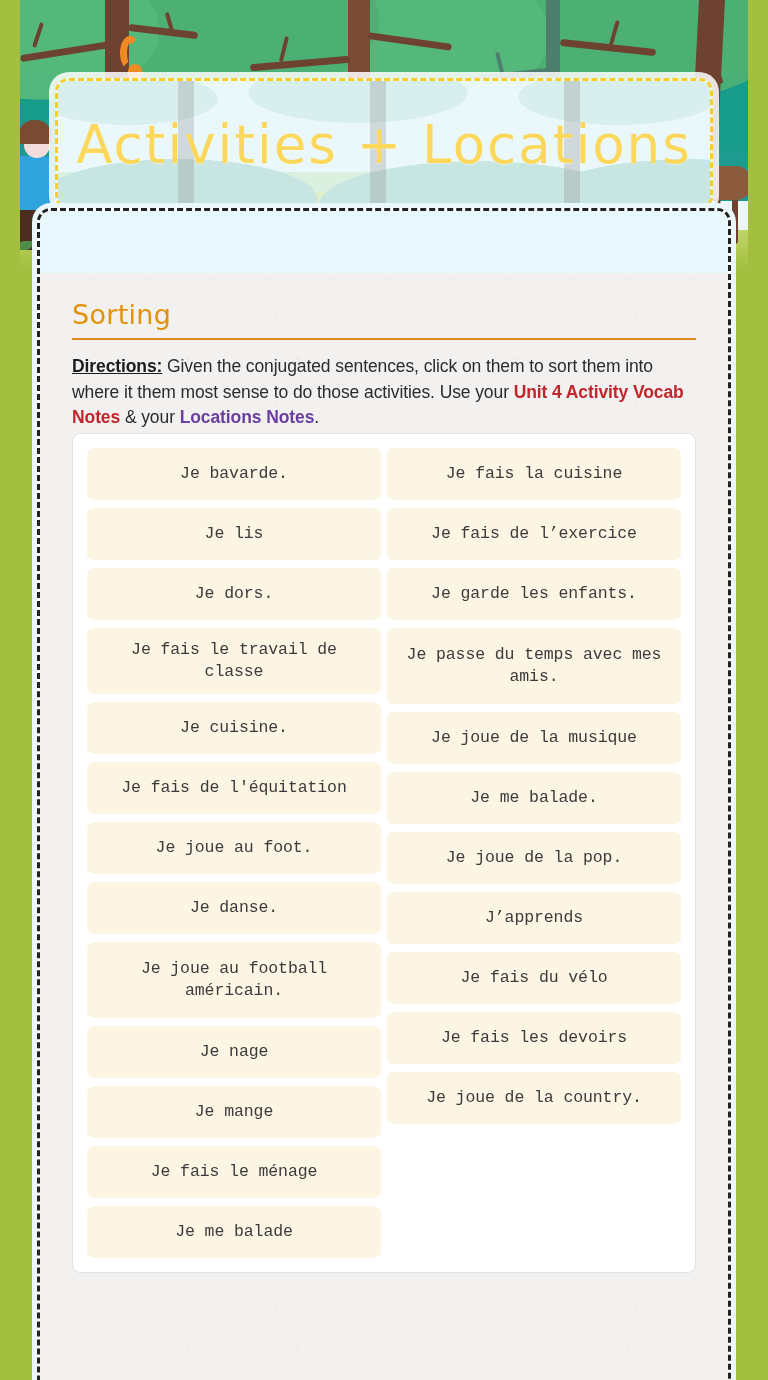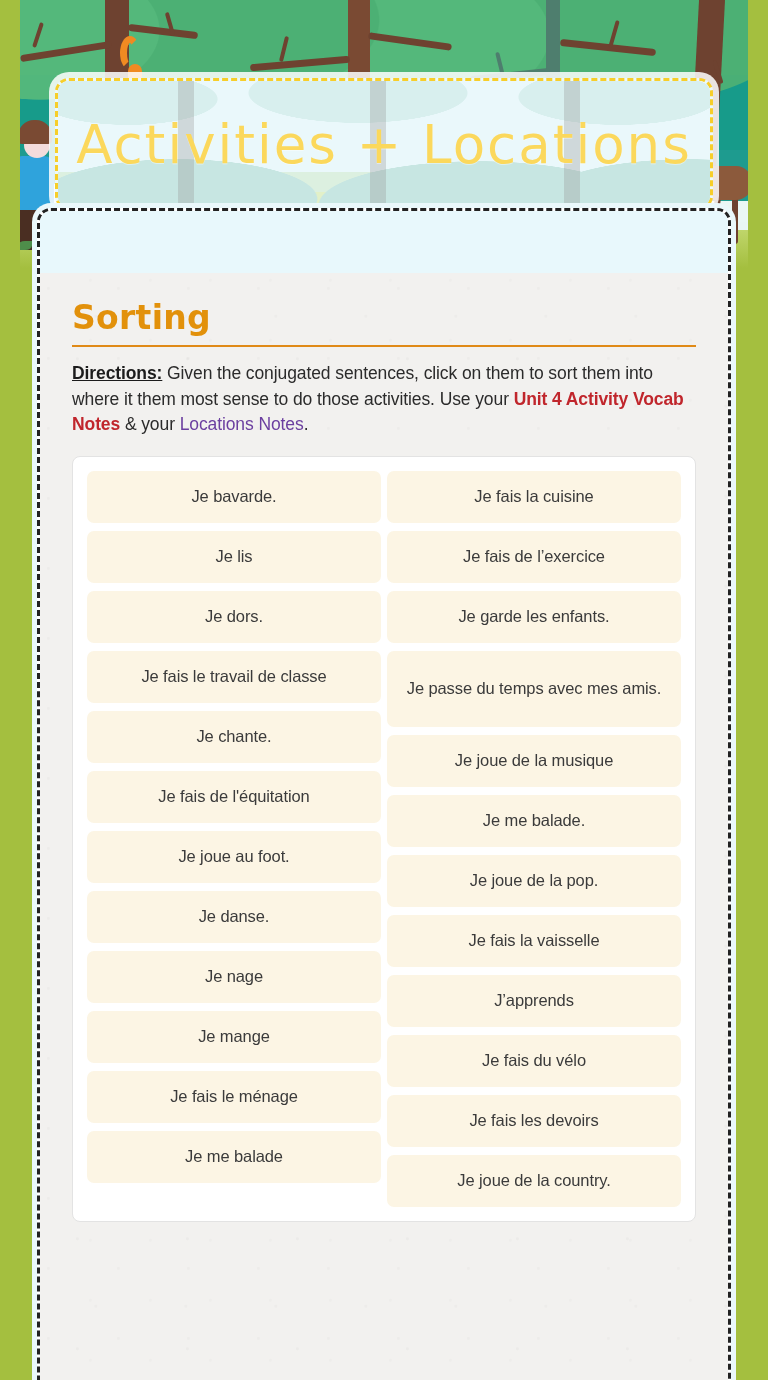--- a/index.html
+++ b/index.html
@@ -142,40 +142,41 @@
       radial-gradient(circle at 62% 48%,rgba(0,0,0,.018) 0 1px,transparent 2px),
       radial-gradient(circle at 34% 78%,rgba(0,0,0,.022) 0 1px,transparent 2px),
       radial-gradient(circle at 84% 12%,rgba(0,0,0,.016) 0 1px,transparent 2px);
     background-size:70px 70px,90px 90px,110px 110px,60px 60px;
     padding:26px 32px 30px;
     min-height:1140px;
   }
 
   .section-title {
     font-family:"DejaVu Sans", sans-serif;
-    font-size:33px; color:#E2910B; font-weight:700;
+    font-size:27px; color:#E2910B; font-weight:400;
     letter-spacing:.3px; line-height:1.15;
   }
   .rule { height:2px; background:#E08A17; margin:8px 0 14px; }
 
   .directions {
     font-size:17.5px; line-height:1.47; color:#2B2B2B;
     letter-spacing:-.1px;
   }
   .directions .lbl { font-weight:bold; text-decoration:underline; color:#1C1C1C; }
   .directions .red { color:#C0262C; font-weight:bold; }
-  .directions .purple { color:#6B3FA0; font-weight:normal;text-align:right; }
+  .directions .purple { color:#6B3FA0; font-weight:bold;text-align:right; }
 
   
   .tile-card {
-    margin-top:18px;
+    margin-top:2px;
     background:#FFFFFF;
     border:1px solid #E3E3E3;
     border-radius:8px;
     padding:14px;
+    font-family:Liberation Mono, monospace;
   }
   .grid {
     display:grid;
     grid-template-columns:1fr 1fr;
     column-gap:6px; row-gap:0;
     align-items:start;
   }
   .col { display:flex; flex-direction:column; gap:8px; }
   .tile {
     background:#FCF5E4;
@@ -277,38 +278,38 @@
       <span class="lbl">Directions:</span><span> Given the conjugated sentences, click on them to sort them into where it them most sense to do those activities. Use your </span><span class="red">Unit 4 Activity Vocab Notes</span><span> &amp; your </span><span class="purple">Locations Notes</span><span>.</span>
     </div>
 
     <div class="tile-card">
       <div class="grid">
         <div class="col" id="col-left">
             <div class="tile">Je bavarde.</div>
             <div class="tile">Je lis</div>
             <div class="tile">Je dors.</div>
             <div class="tile">Je fais le travail de classe</div>
-            <div class="tile">Je chante.</div>
+            <div class="tile">Je cuisine.</div>
             <div class="tile">Je fais de l'équitation</div>
             <div class="tile">Je joue au foot.</div>
             <div class="tile">Je danse.</div>
+            <div class="tile tall">Je joue au football américain.</div>
             <div class="tile">Je nage</div>
             <div class="tile">Je mange</div>
             <div class="tile">Je fais le ménage</div>
             <div class="tile">Je me balade</div>
           </div>
         <div class="col" id="col-right">
             <div class="tile">Je fais la cuisine</div>
             <div class="tile">Je fais de l’exercice</div>
             <div class="tile">Je garde les enfants.</div>
             <div class="tile tall">Je passe du temps avec mes amis.</div>
             <div class="tile">Je joue de la musique</div>
             <div class="tile">Je me balade.</div>
             <div class="tile">Je joue de la pop.</div>
-            <div class="tile">Je fais la vaisselle</div>
             <div class="tile">J’apprends</div>
             <div class="tile">Je fais du vélo</div>
             <div class="tile">Je fais les devoirs</div>
             <div class="tile">Je joue de la country.</div>
           </div>
       </div>
     </div>
 
   </div>
 </div>

